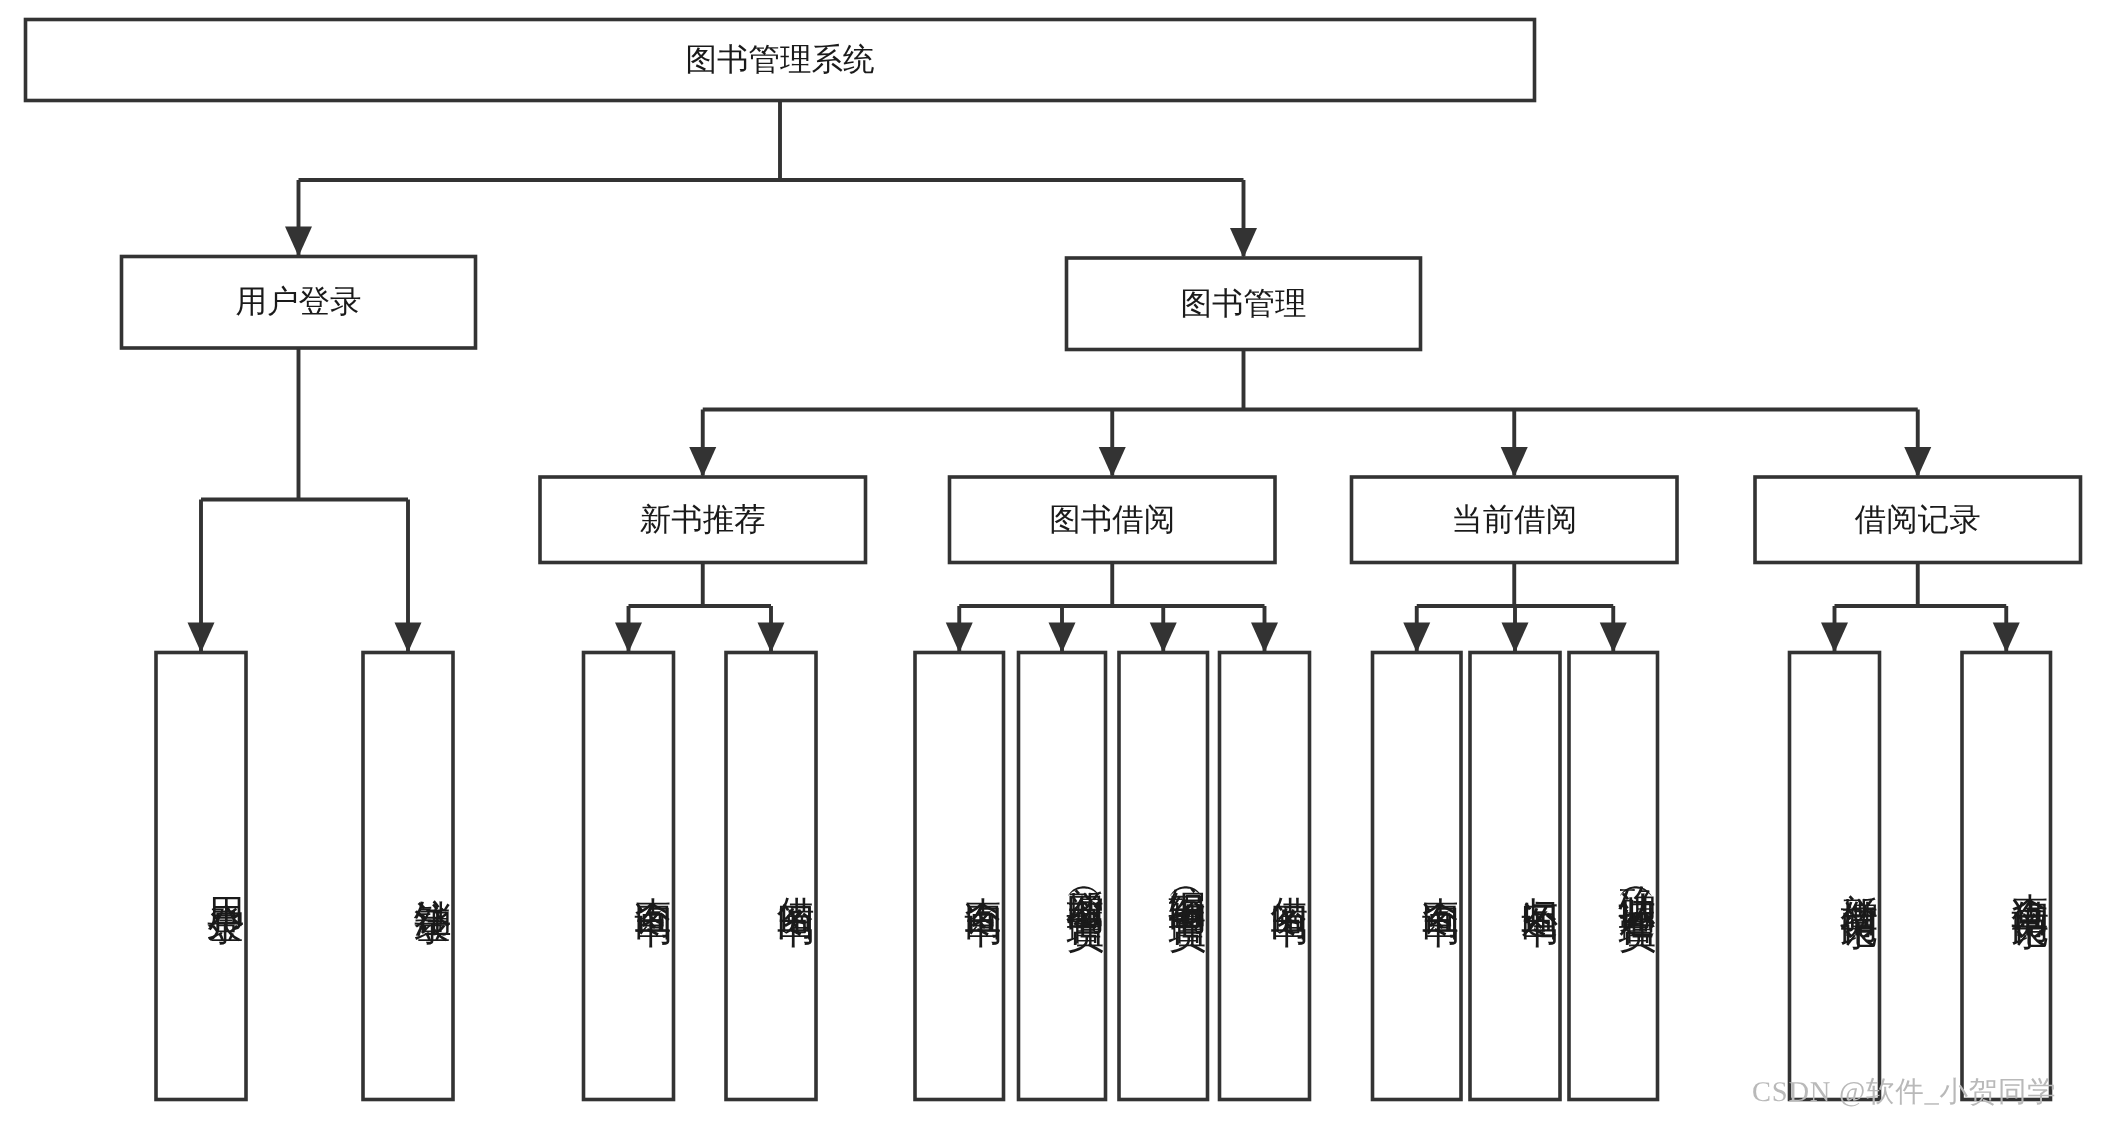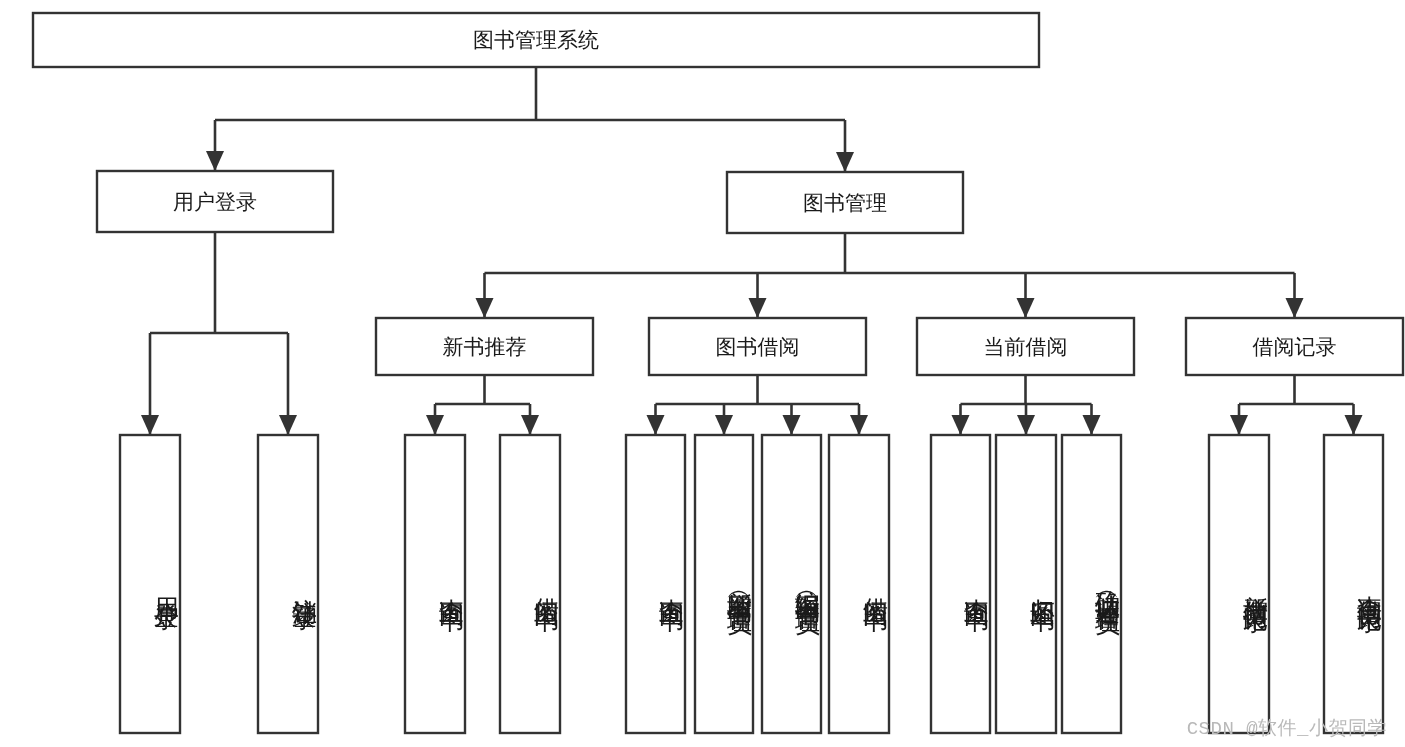--- a/index.html
+++ b/index.html
@@ -10,21 +10,21 @@
   }
   body {
     width: 1405px;
     height: 747px;
     overflow: hidden;
     font-family: "DejaVu Sans", "Liberation Sans", sans-serif;
     position: relative;
   }
   #diagram-root {
     position: absolute;
-    left: 16px;
+    left: 0;
     top: 0;
     width: 1385px;
     height: 747px;
   }
   svg.flow {
     display: block;
     width: 1405px;
     height: 747px;
     background: #ffffff;
   }
@@ -71,21 +71,21 @@
     display: flex;
     align-items: flex-start;
     justify-content: center;
     white-space: nowrap;
     box-sizing: border-box;
   }
   .watermark {
     position: absolute;
     right: 14px;
     bottom: 6px;
-    font-family: Liberation Mono, monospace;
+    font-family: Liberation Serif, serif;
     font-size: 19px;
     color: #b9b9b9;
     letter-spacing: 0.5px;
     user-select: none;
     white-space: nowrap;
   }
 </style>
 </head>
 <body>
 

